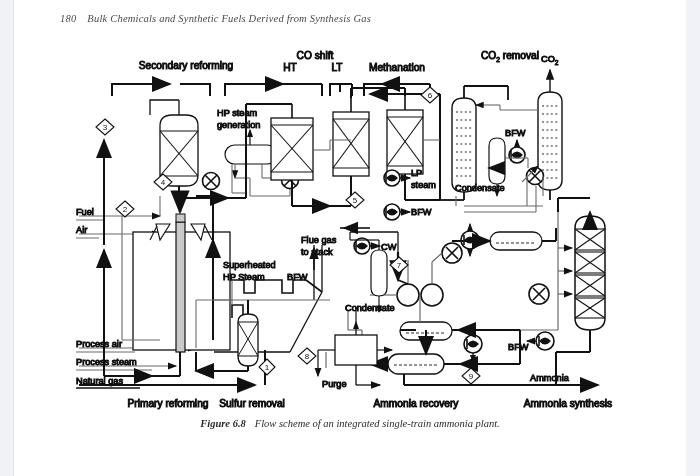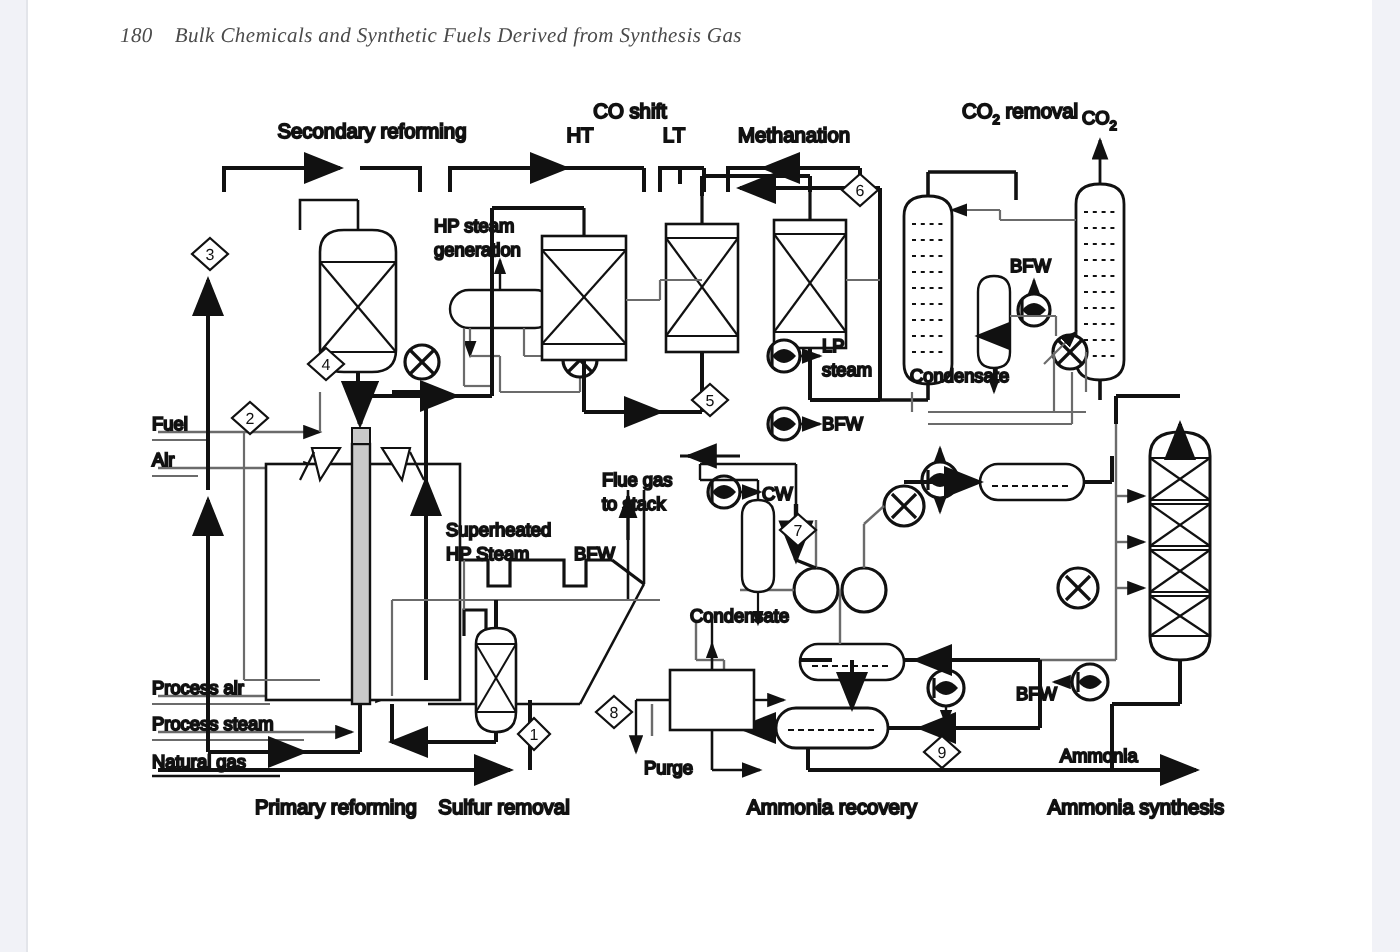--- a/index.html
+++ b/index.html
@@ -581,13 +581,16 @@
           <g>
             <path d="M471,368 L480,376 L471,384 L462,376 z"></path>
             <text class="numtext" x="471" y="379" text-anchor="middle" stroke="none" fill="#111">9</text>
           </g>
         </g>
 
       </g>
     </svg>
   </div>
 
+  <div id="caption">
+    <span class="lbl">Figure 6.8</span><span class="txt">Flow scheme of an integrated single-train ammonia plant.</span>
+  </div>
 </div>
 
 </body></html>

